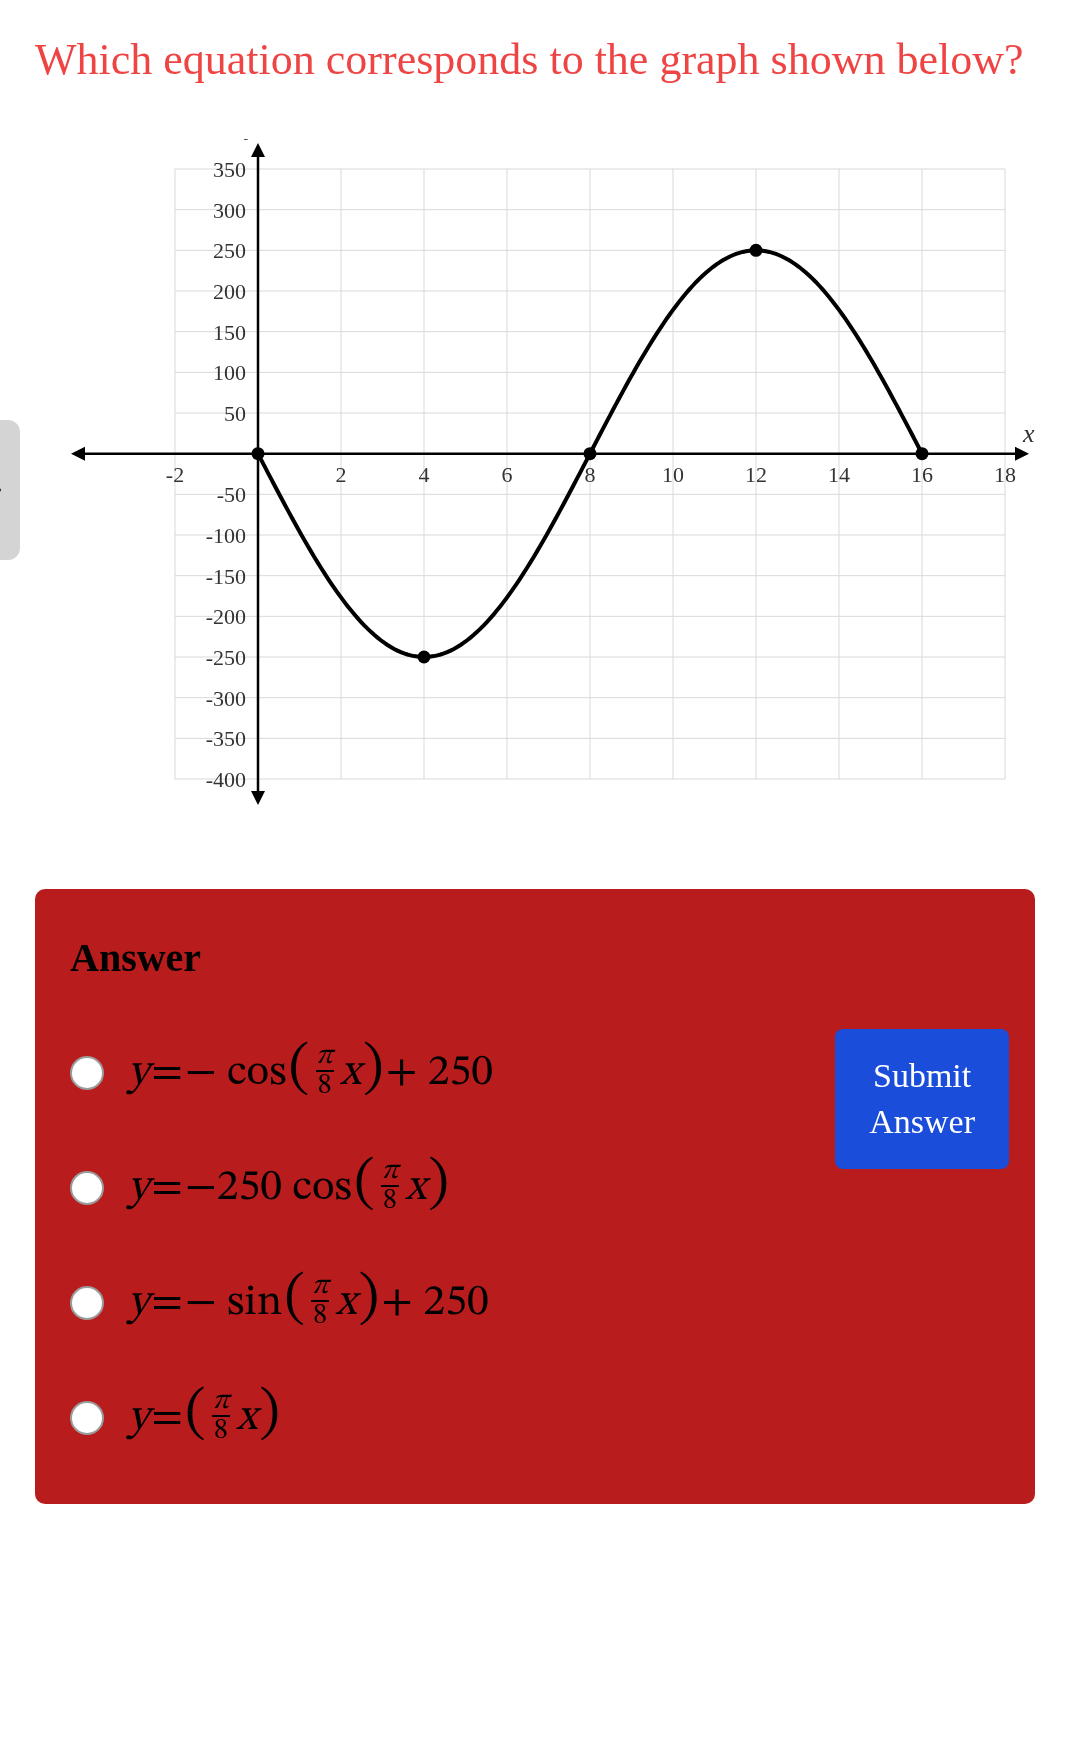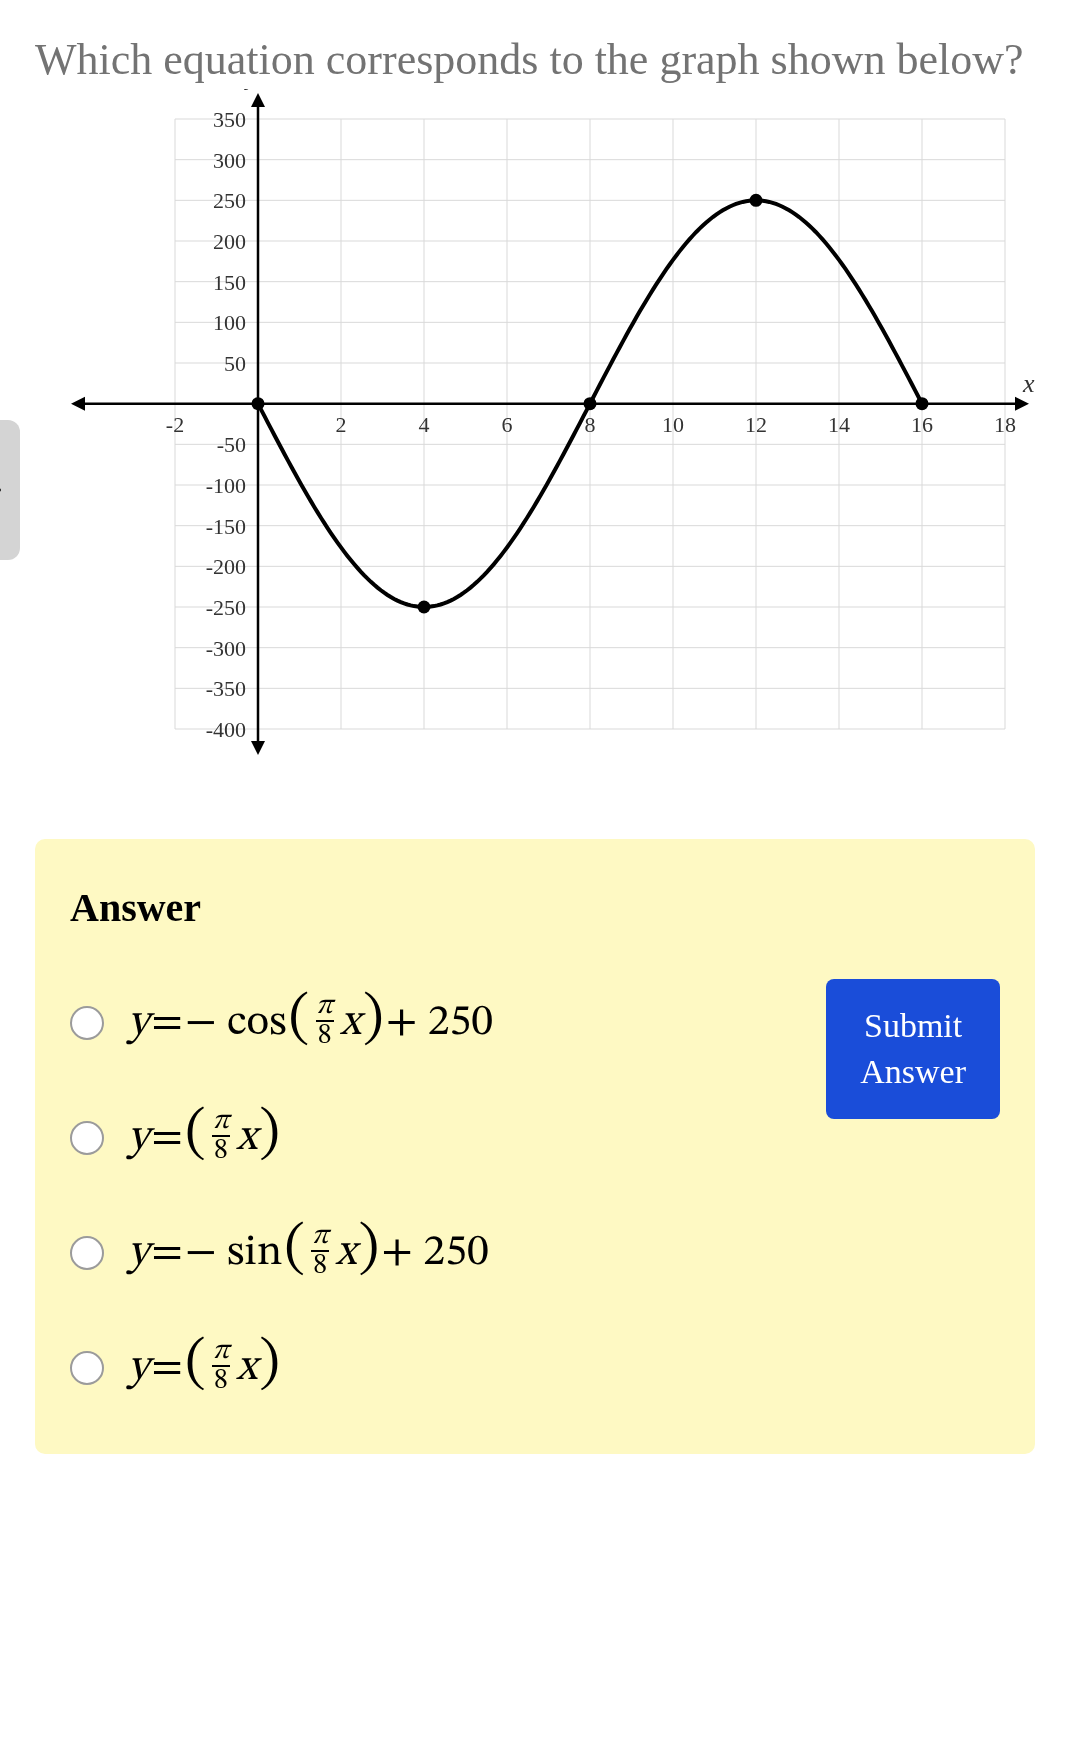--- a/index.html
+++ b/index.html
@@ -6,21 +6,22 @@
     body {
       font-family: Georgia, 'Times New Roman', serif;
       background: #ffffff;
       width: 1070px;
       padding: 30px 35px;
       position: relative;
     }
     .question-text {
       font-size: 44px;
       line-height: 1.35;
-      color: #737373;
+      color: #ef4444;
+      margin-bottom: 50px;
       font-weight: 400;
     }
     .chart-container {
       position: relative;
       width: 1000px;
       height: 680px;
       margin-bottom: 70px;
     }
     .chart-svg {
       width: 100%;
@@ -34,21 +35,21 @@
       height: 140px;
       background: #d4d4d4;
       border-radius: 0 12px 12px 0;
       display: flex;
       align-items: center;
       justify-content: center;
       z-index: 10;
     }
     .side-tab svg { width: 22px; height: 34px; }
     .answer-section {
-      background: #fef9c3;
+      background: #b91c1c;
       border-radius: 10px;
       padding: 45px 35px 50px 35px;
       position: relative;
     }
     .answer-heading {
       font-size: 40px;
       font-weight: bold;
       color: #000;
       margin-bottom: 55px;
     }
@@ -93,21 +94,21 @@
     .frac .num { line-height: 1; padding: 0 2px; font-style: italic; }
     .frac .den { line-height: 1; padding: 0 2px; border-top: 2px solid #000; }
     .paren-l, .paren-r {
       font-size: 58px;
       font-weight: 300;
       position: relative;
       top: -3px;
     }
     .submit-btn {
       position: absolute;
-      right: 35px;
+      right: 26px;
       top: 140px;
       background: #1a4dd9;
       color: #fff;
       border: none;
       padding: 24px 34px;
       font-size: 34px;
       font-family: Georgia, serif;
       border-radius: 8px;
       cursor: pointer;
       text-align: center;
@@ -225,20 +226,21 @@
           <span class="var">x</span>
           <span class="paren-r">)</span>
           <span> + 250</span>
         </div>
       </div>
       <div class="option-row">
         <div class="radio"></div>
         <div class="eq">
           <span class="var">y</span>
           <span> = </span>
+          <span>−250 cos </span>
           <span class="paren-l">(</span>
           <span class="frac">
             <span class="num">π</span>
             <span class="den">8</span>
           </span>
           <span class="var">x</span>
           <span class="paren-r">)</span>
         </div>
       </div>
       <div class="option-row">

